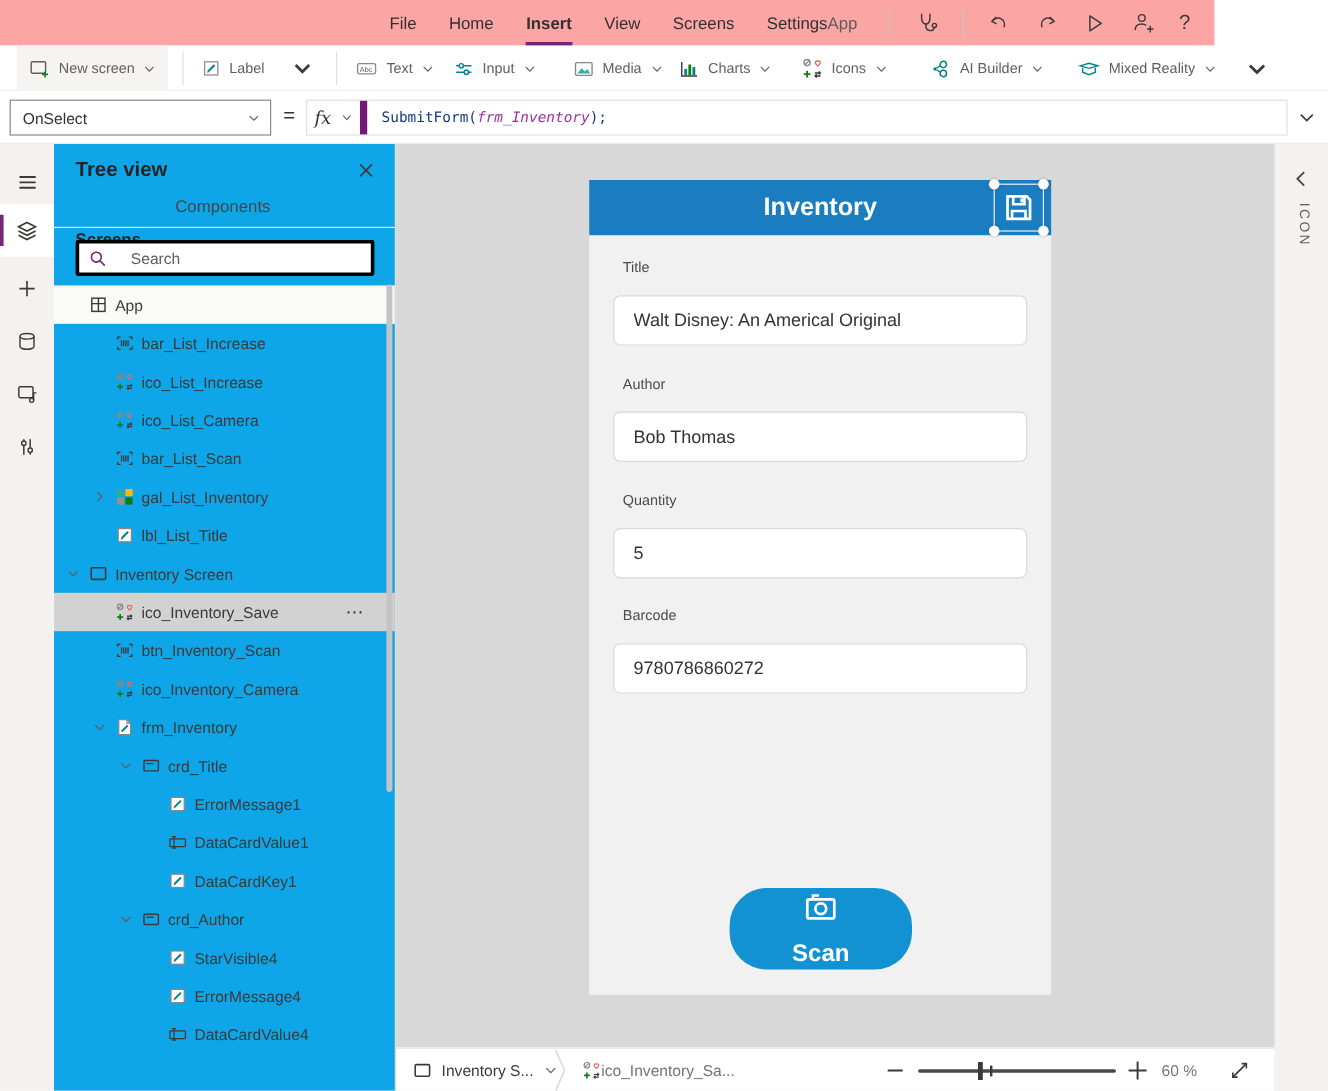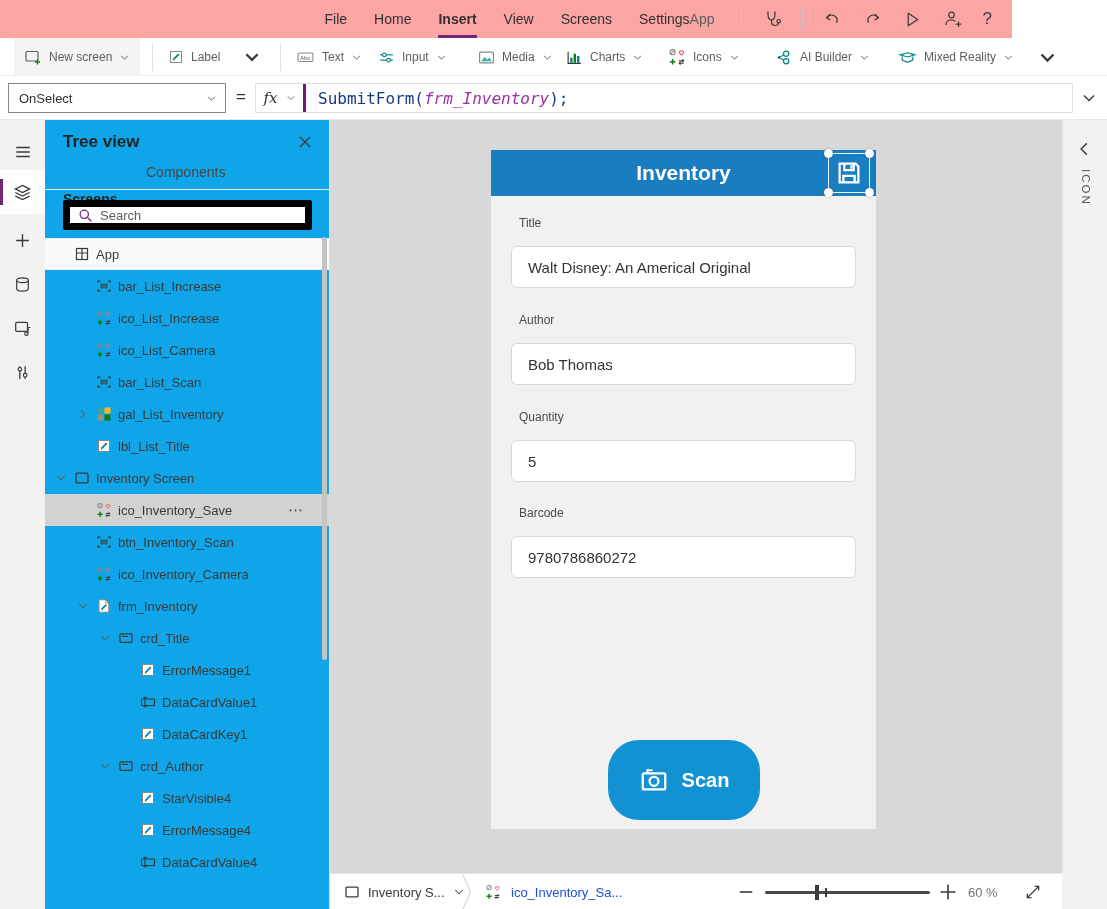--- a/index.html
+++ b/index.html
@@ -23,41 +23,41 @@
   .rb-item { position:absolute; top:0; height:38px; display:flex; align-items:center; gap:7px; font-size:12px; color:#605e5c; }
   .rb-chev { color:#605e5c; }
   .rb-divider { position:absolute; top:5px; width:1px; height:28px; background:#e1dfdd; }
   #rb-newscreen { left:14px; background:#f5f4f3; border-radius:2px; padding:0 10px; }
 
   
   #fbar { position:absolute; left:0; top:76px; width:1107px; height:44px; background:#fff; border-bottom:1px solid #e8e8e8; }
   #prop-select { position:absolute; left:8px; top:7px; width:218px; height:30px; border:1px solid #8a8886; background:#fff; display:flex; align-items:center; justify-content:space-between; padding:0 8px 0 10px; font-size:13px; color:#323130; }
   #equals { position:absolute; left:236px; top:11px; font-size:17px; color:#323130; }
   #fx-box { position:absolute; left:255px; top:7px; width:818px; height:30px; border:1px solid #e1dfdd; background:#fff; display:flex; align-items:center; }
-  #fx-sel { width:50px; height:100%; display:flex; align-items:center; justify-content:center; gap:8px; border-right:3px solid #701a75; }
+  #fx-sel { width:50px; height:100%; display:flex; align-items:center; justify-content:center; gap:8px; border-right:6px solid #701a75; }
   #fx-label { font-family:"DejaVu Serif", serif; font-style:italic; font-size:15px; color:#323130; }
-  #code { font-family:"DejaVu Sans Mono", monospace; font-size:16px; padding-left:12px; white-space:pre; }
+  #code { font-family:"DejaVu Sans Mono", monospace; font-size:12px; padding-left:12px; white-space:pre; }
   .code-fn { color:#153a81; }
   .code-arg { color:#9b30a0; font-style:italic; }
   #fbar-chev { position:absolute; right:10px; top:14px; color:#3b3a39; }
 
   
   #rail { position:absolute; left:0; top:120px; width:45px; height:789px; background:#f3f2f1; }
   .rail-btn { position:absolute; left:0; width:45px; height:40px; display:flex; align-items:center; justify-content:center; color:#3b3a39; }
   #rail-tree { background:#fff; height:44px; }
   #rail-tree .sel-bar { position:absolute; left:0; top:9px; width:3px; height:26px; background:var(--accent); }
 
   
   #tree-panel { position:absolute; left:45px; top:120px; width:285px; height:789px; background:#0ea5e9; border-right:1px solid #e1dfdd; overflow:hidden; }
   #tree-title { position:absolute; left:18px; top:12px; font-size:17px; font-weight:bold; color:#252423; }
   #tree-close { position:absolute; right:16px; top:14px; width:16px; height:16px; color:#3b3a39; }
   .tree-tab { position:absolute; top:44px; font-size:14px; color:#484644; height:26px; }
   .tree-tab.active { font-weight:bold; color:#252423; border-bottom:2px solid var(--accent);margin-top:27px; }
   #tabs-line { position:absolute; left:0; top:69px; width:285px; height:1px; background:#eceae8; }
-  #tree-search { position:absolute; left:18px; top:80px; width:249px; height:30px; border:7px solid #000000; border-radius:2px; display:flex; align-items:center; padding-left:8px; gap:7px; background:#fff; }
+  #tree-search { position:absolute; left:18px; top:80px; width:249px; height:30px; border:3px solid #000000; border-radius:2px; display:flex; align-items:center; padding-left:8px; gap:20px; background:#fff; }
   #tree-search input { border:none; outline:none; font-size:13px; color:#323130; width:190px; font-family:"Liberation Sans",sans-serif; }
   #tree-search input::placeholder { color:#605e5c; }
   #tree-search .mag { color:var(--accent); }
   #tlist { position:absolute; left:0; top:118px; width:285px; }
   .trow { display:flex; align-items:center; height:32px; font-size:13px; color:#3b3a39; position:relative; }
   .trow.app-row { border-top:1px solid #eceae8; border-bottom:1px solid #eceae8; background:#fafaf9; }
   .trow.sel { background:#d2d2d2; }
   .lvl0 { padding-left:5px; } .lvl1 { padding-left:27px; } .lvl2 { padding-left:49px; } .lvl3 { padding-left:71px; }
   .texp { width:21px; display:flex; justify-content:center; color:#605e5c; flex:none; }
   .tico { width:21px; display:flex; justify-content:center; flex:none; }
@@ -68,33 +68,33 @@
   
   #canvas { position:absolute; left:330px; top:120px; width:732px; height:753px; background:#d8d8d8; }
   #phone { position:absolute; left:161px; top:30px; width:385px; height:679px; background:#f1f1f1; }
   #phone-header { position:absolute; left:0; top:0; width:385px; height:46px; background:var(--blue); display:flex; align-items:center; justify-content:center; }
   #phone-title { color:#fff; font-size:21px; font-weight:bold; }
   #save-sel { position:absolute; right:6px; top:3px; width:42px; height:40px; border:1px solid rgba(255,255,255,.9); display:flex; align-items:center; justify-content:center; }
   .handle { position:absolute; width:9px; height:9px; border-radius:50%; background:#fff; box-shadow:0 0 2px rgba(0,0,0,.35); }
   .h-tl { left:-5px; top:-5px; } .h-tr { right:-5px; top:-5px; } .h-bl { left:-5px; bottom:-5px; } .h-br { right:-5px; bottom:-5px; }
   .fld-label { position:absolute; left:28px; font-size:12px; color:#4a4a4a; }
   .fld-input { position:absolute; left:20px; width:345px; height:42px; background:#fff; border:1px solid #d9d9d9; border-radius:6px; font-size:15px; color:#333; padding-left:16px; font-family:"Liberation Sans",sans-serif; outline:none; }
-  #scan-btn { position:absolute; left:117px; top:590px; width:152px; height:80px; border-radius:31px; background:var(--btn-blue); display:flex; align-items:center; justify-content:center; gap:13px; color:#fff; border:none; cursor:pointer; }
+  #scan-btn { position:absolute; left:117px; top:590px; width:152px; height:68px; border-radius:31px; background:var(--btn-blue); display:flex; align-items:center; justify-content:center; gap:13px; color:#fff; border:none; cursor:pointer;flex-direction:column; }
   #scan-btn span { font-size:20px; font-weight:bold; font-family:"Liberation Sans",sans-serif; }
 
   
   #right-rail { position:absolute; right:0; top:120px; width:45px; height:789px; background:#f3f2f1; border-left:1px solid #e8e6e4; }
   #rr-collapse { position:absolute; left:12px; top:20px; width:18px; height:18px; color:#484644; }
   #rr-label { position:absolute; left:8px; top:58px; width:30px; font-size:11.5px; letter-spacing:2px; color:#605e5c; transform:rotate(90deg); transform-origin:center; white-space:nowrap; }
 
   
   #statusbar { position:absolute; left:330px; top:873px; width:732px; height:36px; background:#fff; border-top:1px solid #e4e4e4; }
   #screen-sel { position:absolute; left:14px; top:0; height:36px; display:flex; align-items:center; gap:8px; font-size:13px; color:#3b3a39; }
   #crumb-sep { position:absolute; left:132px; top:1px; color:#d8d6d4; }
-  #ctl-crumb { position:absolute; left:155px; top:0; height:36px; display:flex; align-items:center; gap:10px; font-size:13px; color:#1d4ed8; }
+  #ctl-crumb { position:absolute; left:155px; top:0; height:36px; display:flex; align-items:center; gap:0; font-size:13px; color:#737373; }
   #zoom-out { position:absolute; left:406px; top:8px; width:20px; height:20px; color:#3b3a39; }
   #zoom-track { position:absolute; left:435px; top:17px; width:165px; height:2.5px; background:#4a4a4a; border-radius:2px; }
   #zoom-thumb { position:absolute; left:50px; top:-6px; width:4px; height:14.5px; background:#3b3a39; }
   #zoom-tick { position:absolute; left:60px; top:-3px; width:2px; height:8.5px; background:#3b3a39; }
   #zoom-in { position:absolute; left:608px; top:8px; width:20px; height:20px; color:#3b3a39; }
   #zoom-pct { position:absolute; left:638px; top:11px; font-size:13px; color:#767676; }
   #fit-screen { position:absolute; left:694px; top:9px; width:18px; height:18px; color:#3b3a39; }
   #br-corner { position:absolute; right:0; top:873px; width:45px; height:36px; background:#f3f2f1; }
 </style>
 </head>

